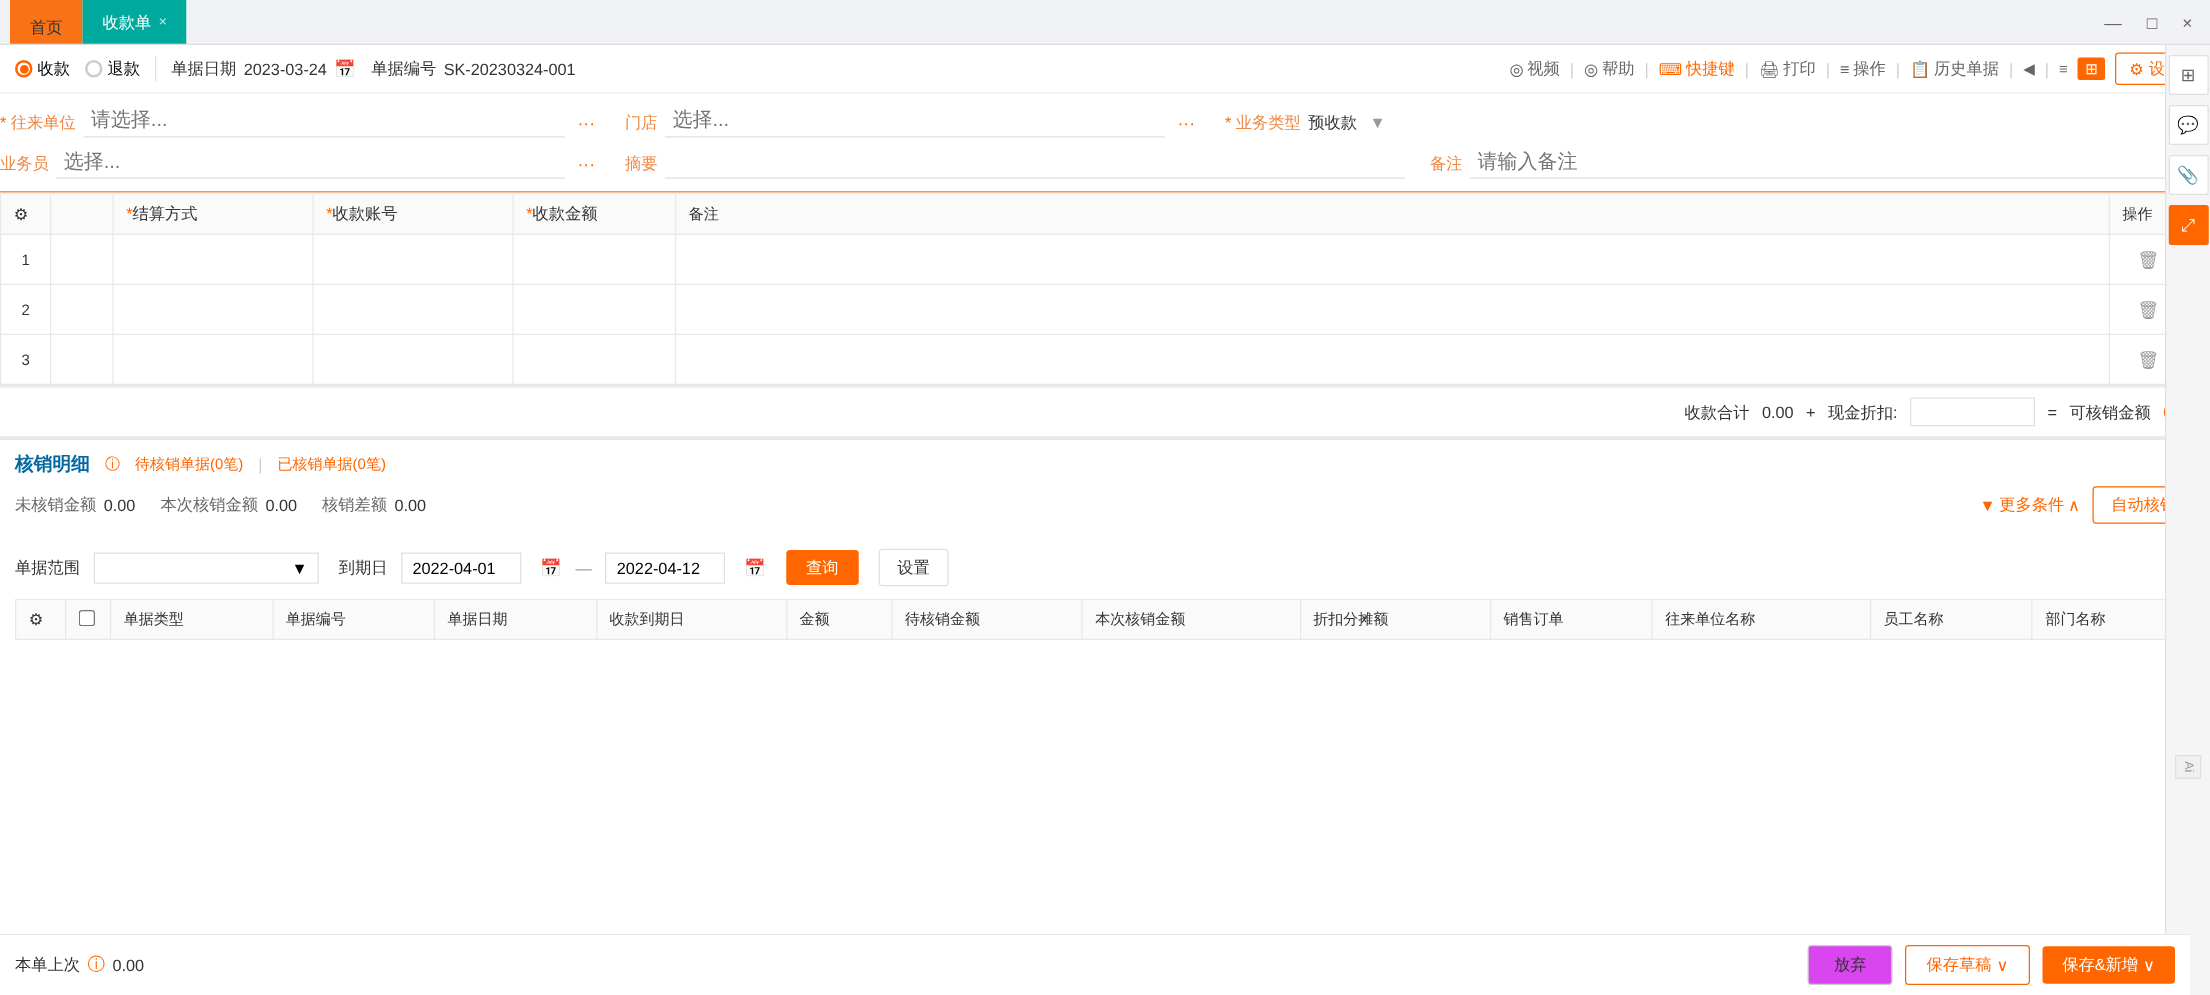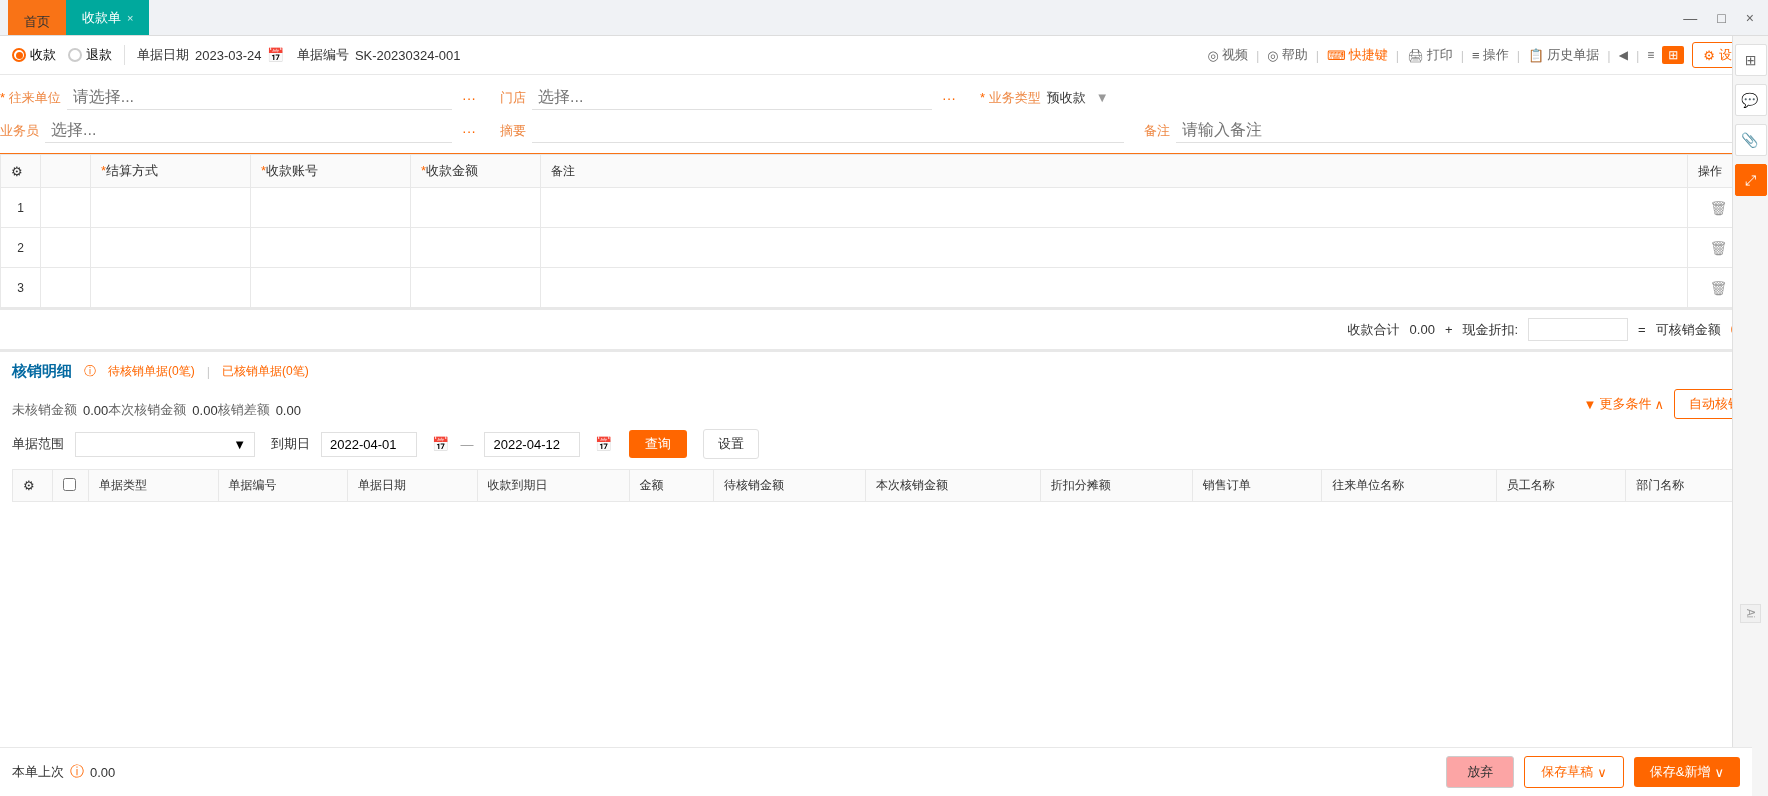--- a/index.html
+++ b/index.html
@@ -102,21 +102,21 @@
     .bottom-panel {
       background: #fff; border-top: 3px solid #e8e8e8;
       display: flex; flex-direction: column; padding: 10px 12px 0;
       max-height: 360px;
     }
     .panel-title-row { display: flex; align-items: center; gap: 12px; margin-bottom: 8px; }
     .panel-title { font-size: 15px; font-weight: bold; color: #0369a1; }
     .panel-title-info { color: #f60; font-size: 12px; cursor: pointer; }
     .panel-tab { color: #f60; font-size: 12px; cursor: pointer; }
     .panel-tab-divider { color: #ccc; }
-    .stats-row { display: flex; align-items: flex-end; margin-bottom: 10px; }
+    .stats-row { display: flex; align-items: center; gap: 20px; margin-bottom: 20px; }
     .stat-item { display: flex; align-items: center; gap: 6px; }
     .stat-label { color: #666; }
     .stat-value { color: #333; font-weight: 500; }
     .filter-row { display: flex; align-items: center; gap: 16px; margin-bottom: 10px; }
     .filter-field { display: flex; align-items: center; gap: 11px; }
     .filter-label { color: #333; white-space: nowrap; }
     .filter-select {
       border: 1px solid #e0e0e0; padding: 4px 8px; min-width: 180px;
       display: flex; align-items: center; justify-content: space-between;
       cursor: pointer; background: #fff;
@@ -153,21 +153,21 @@
     
     .page-footer {
       display: flex; align-items: center; justify-content: space-between;
       padding: 8px 12px; border-top: 1px solid #e8e8e8; background: #fff;
       position: fixed; bottom: 0; left: 0; right: 16px;
     }
     .footer-left { display: flex; align-items: center; gap: 6px; color: #333; }
     .footer-left-info { color: #f60; font-size: 14px; cursor: pointer; }
     .footer-right { display: flex; align-items: center; gap: 10px; }
     .btn-discard {
-      background: #fca5a5; border: 1px solid #ccc; color: #333;
+      background: #d946ef; border: 1px solid #ccc; color: #333;
       padding: 6px 20px; border-radius: 3px; cursor: pointer; font-size: 13px;
     }
     .btn-save-draft {
       background: #fff; border: 1px solid #f60; color: #f60;
       padding: 6px 16px; border-radius: 3px; cursor: pointer; font-size: 13px;
       display: flex; align-items: center; gap: 4px;
     }
     .btn-save-new {
       background: #f60; border: none; color: #fff;
       padding: 6px 16px; border-radius: 3px; cursor: pointer; font-size: 13px;

